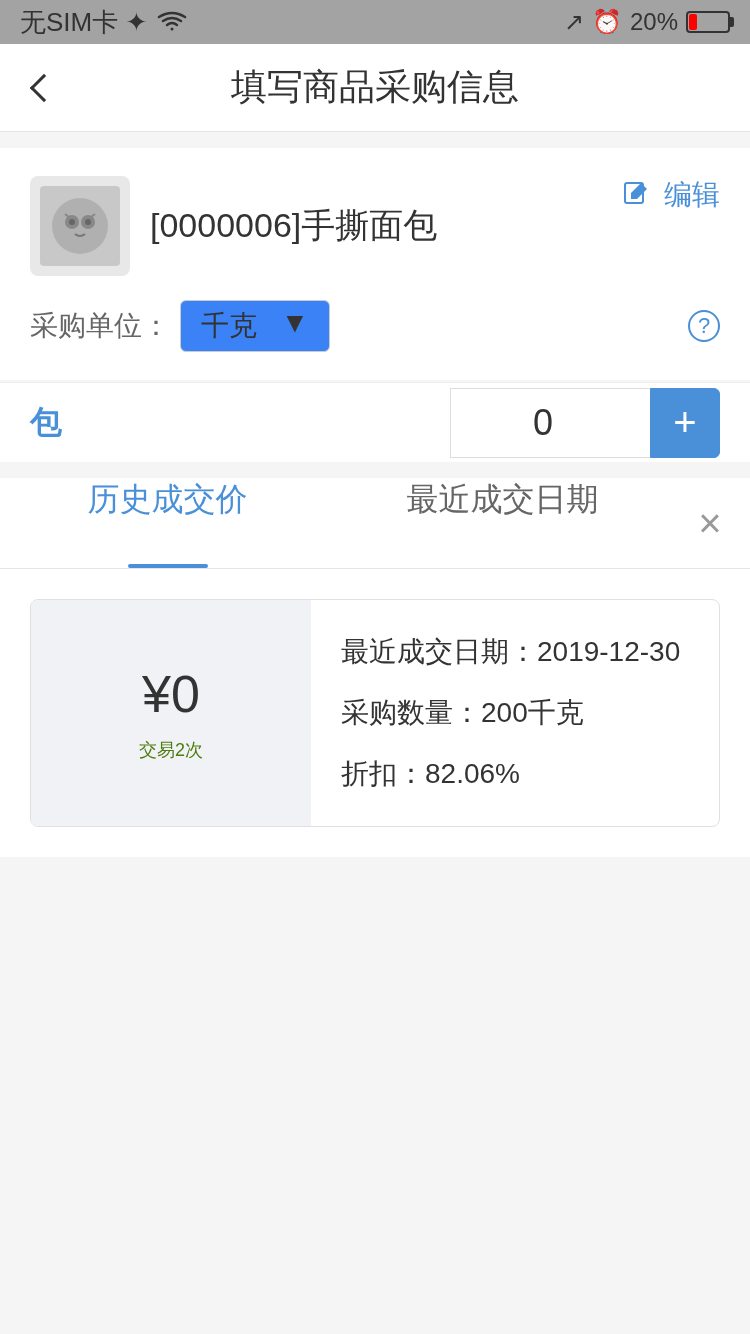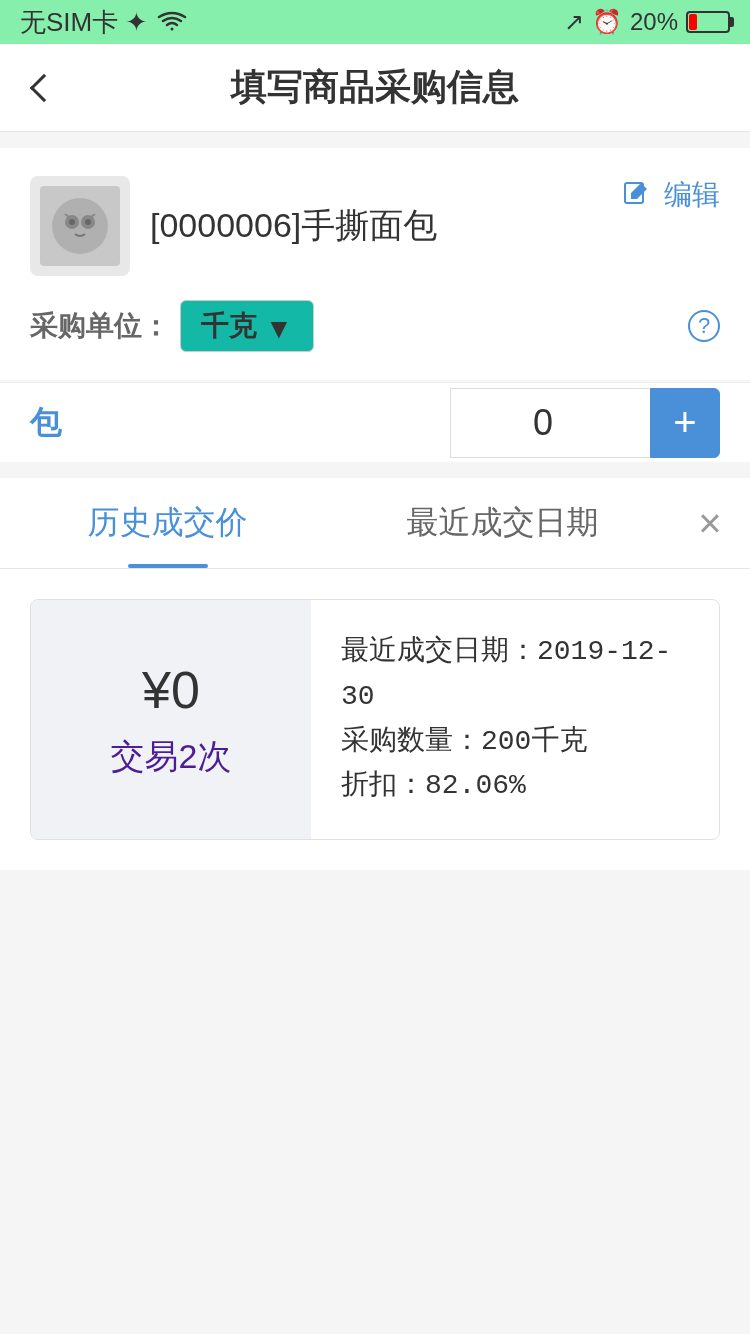--- a/index.html
+++ b/index.html
@@ -10,21 +10,21 @@
       font-family: -apple-system, "PingFang SC", "Helvetica Neue", Arial, sans-serif;
       background: #f5f5f5;
       font-size: 28px;
       color: #333;
     }
 
     
     .status-bar {
       width: 750px;
       height: 44px;
-      background: #86efac;
+      background: #a3a3a3;
       display: flex;
       align-items: center;
       justify-content: space-between;
       padding: 0 20px;
       font-size: 26px;
       color: #333;
     }
     .status-left { display: flex; align-items: center; gap: 10px; }
     .status-center { font-size: 30px; font-weight: 500; }
     .status-right { display: flex; align-items: center; gap: 8px; font-size: 24px; }
@@ -75,21 +75,21 @@
       height: 20px;
       border-left: 3px solid #333;
       border-bottom: 3px solid #333;
       transform: rotate(45deg);
     }
     .nav-title {
       position: absolute;
       left: 50%;
       transform: translateX(-50%);
       font-size: 36px;
-      font-weight: 700;
+      font-weight: 400;
       color: #333;
     }
 
     
     .product-section {
       background: #fff;
       margin-top: 16px;
       padding: 28px 30px;
     }
     .product-header {
@@ -142,32 +142,31 @@
       align-items: center;
       justify-content: space-between;
       margin-top: 8px;
     }
     .unit-label {
       font-size: 28px;
       color: #666;
       display: flex;
       align-items: center;
       gap: 10px;
-      font-weight: bold;
     }
     .unit-select {
-      background: #14b8a6;
+      background: #3b82f6;
       border: 1px solid #ccc;
       border-radius: 6px;
       padding: 6px 20px;
       font-size: 28px;
       color: #333;
       display: inline-flex;
-      align-items: flex-end;
-      gap: 8px;
+      align-items: flex-start;
+      gap: 24px;
     }
     .price-ref {
       color: #4a90d9;
       font-size: 28px;
       display: flex;
       align-items: center;
       gap: 8px;
     }
     .info-circle {
       width: 32px;
@@ -244,21 +243,20 @@
     .tabs-header {
       display: flex;
       align-items: center;
       border-bottom: 1px solid #e5e5e5;
       position: relative;
     }
     .tab-item {
       flex: 1;
       height: 90px;
       display: flex;
-      align-items: center;
       justify-content: center;
       font-size: 32px;
       color: #666;
       cursor: pointer;
       position: relative;
     }
     .tab-item.active {
       color: #4a90d9;
     }
     .tab-item.active::after {
@@ -305,32 +303,31 @@
       justify-content: center;
       padding: 40px 20px;
       flex-shrink: 0;
     }
     .trade-price {
       font-size: 52px;
       color: #333;
       font-weight: 500;
     }
     .trade-count {
-      font-size: 34px;
-      color: #4c1d95;
+      font-size: 18px;
+      color: #4d7c0f;
       margin-top: 14px;
     }
     .trade-card-right {
       flex: 1;
       padding: 30px 30px;
       display: flex;
       flex-direction: column;
       justify-content: center;
-      gap: 0;
-      font-family: Liberation Mono, monospace;
+      gap: 16px;
     }
     .trade-info-row {
       font-size: 28px;
       color: #333;
       line-height: 1.6;
     }
   </style>
 </head>
 <body>
 

